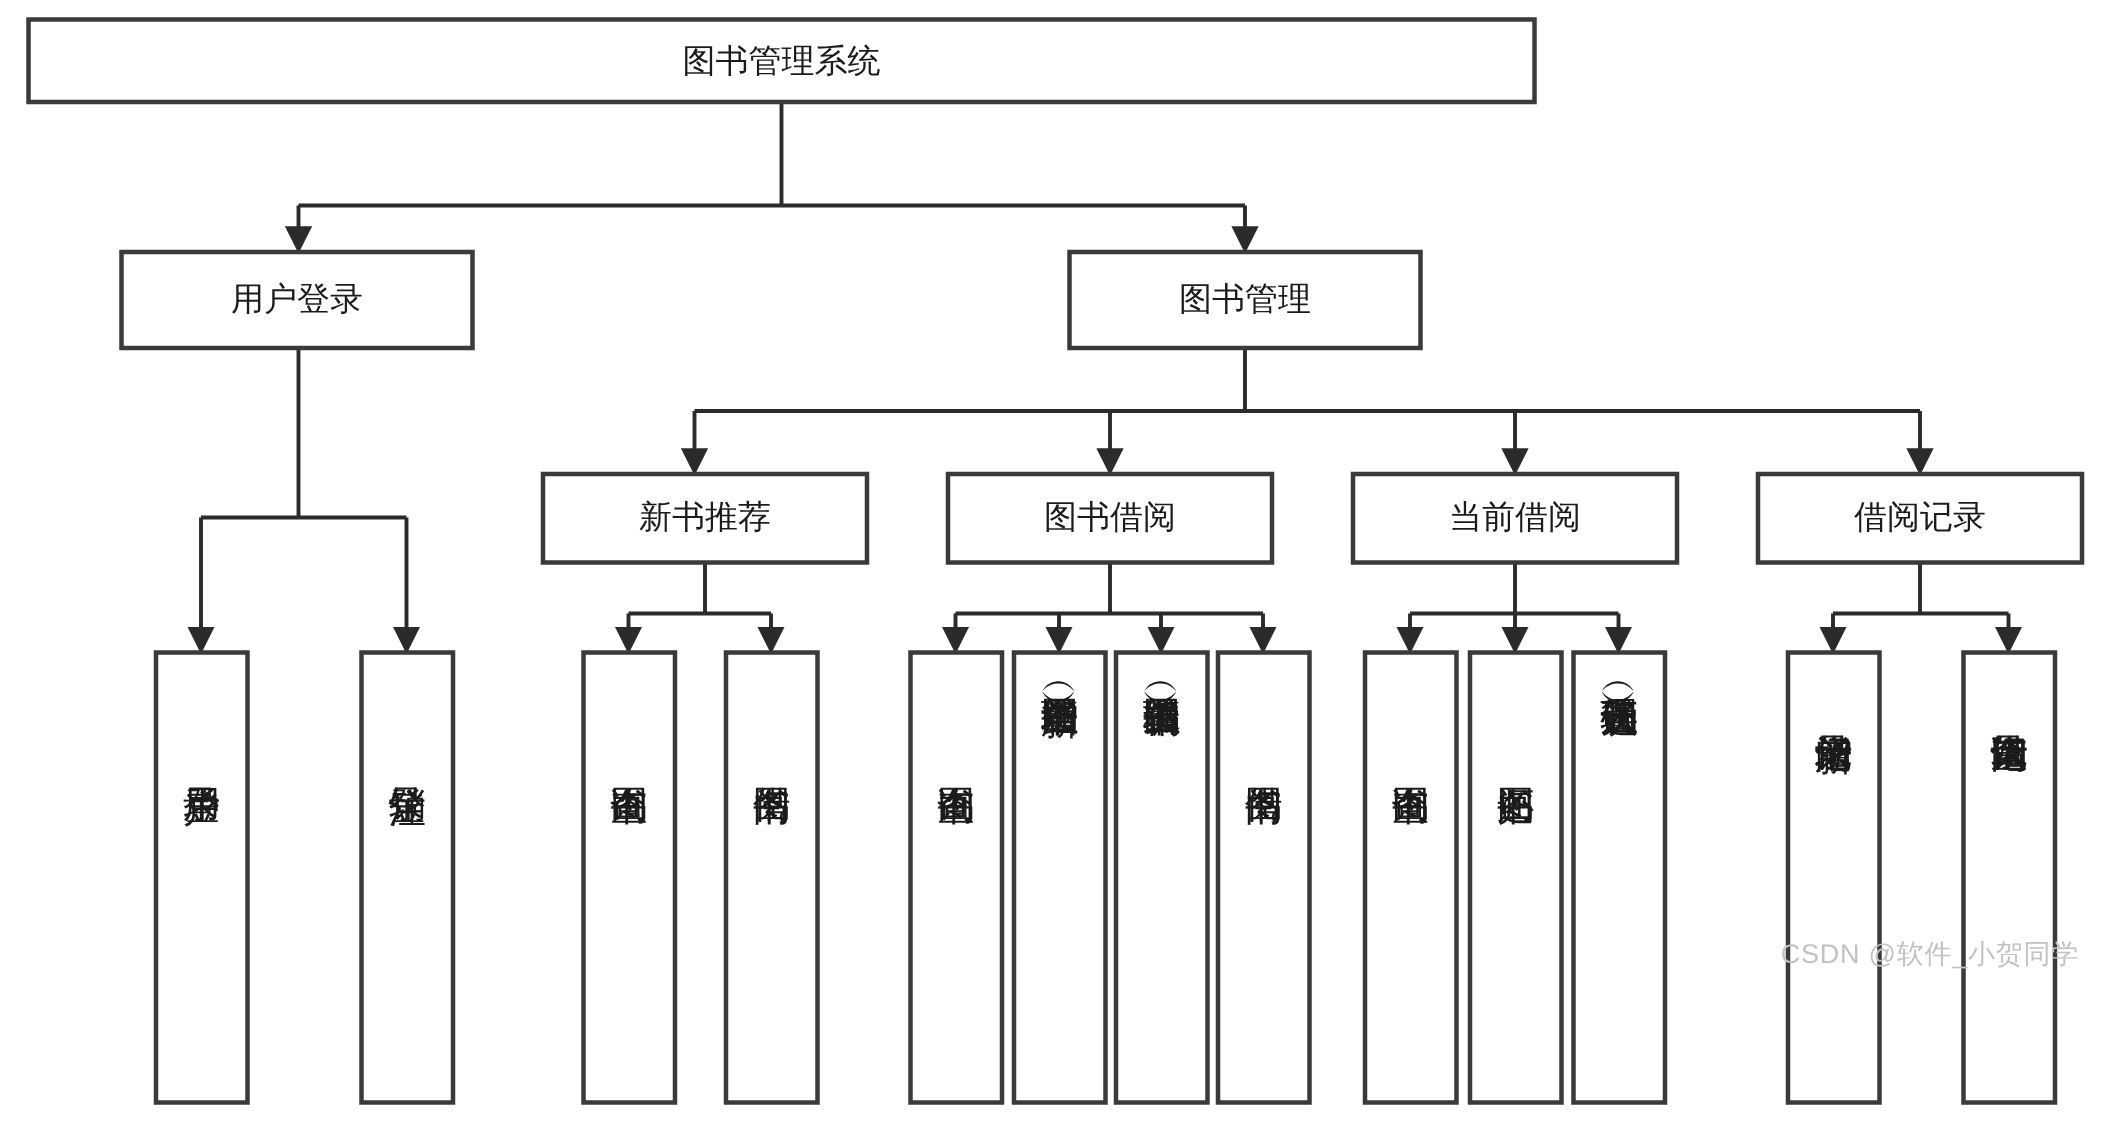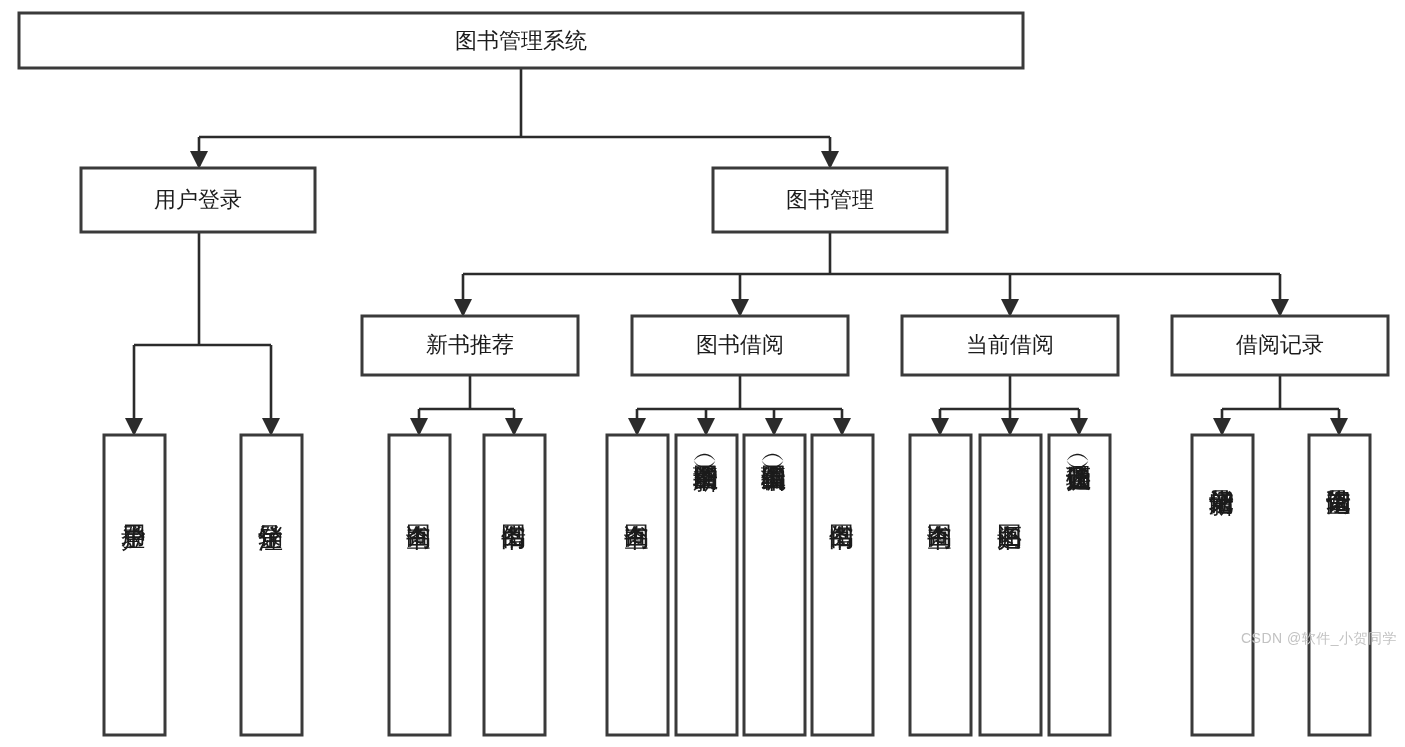--- a/index.html
+++ b/index.html
@@ -14,23 +14,23 @@
     font-family:"Liberation Sans","DejaVu Sans",sans-serif;
     fill:#1b1b1b;font-size:22px;text-anchor:middle;dominant-baseline:middle;
   }
   .node-label-v{
     font-family:"Liberation Sans","DejaVu Sans",sans-serif;
     fill:#1b1b1b;font-size:25px;text-anchor:middle;
     writing-mode:vertical-rl;glyph-orientation-vertical:0;
   }
   .edge{stroke:#2b2b2b;stroke-width:2.6;fill:none;}
   .watermark{
-    position:absolute;right:8px;bottom:4px;
+    position:absolute;right:19px;bottom:4px;
     font-family:"Liberation Sans","DejaVu Sans",sans-serif;
-    font-size:14px;color:#c2c2c2;white-space:nowrap;letter-spacing:.5px;
+    font-size:18px;color:#c2c2c2;white-space:nowrap;letter-spacing:.5px;
   }
 </style>
 </head>
 <body>
 
 <div id="diagram-root">
 
   <svg id="flow" viewBox="0 0 1405 747">
     <defs>
       <marker id="arrow" viewBox="0 0 12 12" refX="10" refY="6" markerWidth="7" markerHeight="7" orient="auto-start-reverse">

